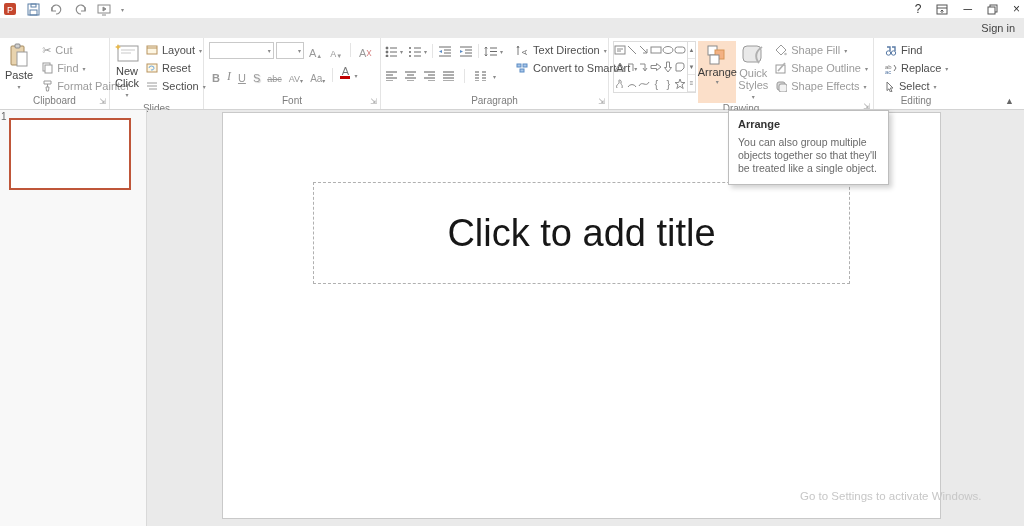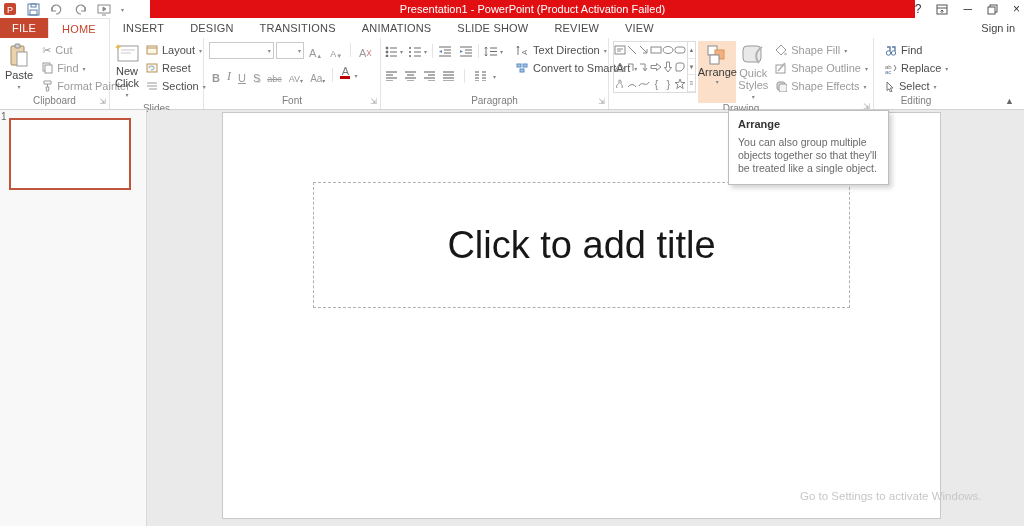--- a/index.html
+++ b/index.html
@@ -64,21 +64,21 @@
   
   .panel { position:absolute; left:0; top:110px; width:147px; height:416px; background:#F8F8F8;
     border-right:1px solid #D9D9D9; }
   .thumb { position:absolute; left:9px; top:8px; width:122px; height:72px; background:#fff; border:2px solid #BF5639; }
   .thumb-num { position:absolute; left:1px; top:1px; font-size:10px; color:#666; }
 
   .workspace { position:absolute; left:148px; top:110px; width:876px; height:416px; background:#EAEAEA; }
   .slide { position:absolute; left:222px; top:112px; width:719px; height:407px; background:#fff;
     border:1px solid #C9C9C9; }
   .ph { position:absolute; border:1px dashed #B0B0B0; }
-  .ph-title { left:90px; top:69px; width:537px; height:126px; display:flex; align-items:center; justify-content:center; }
+  .ph-title { left:90px; top:69px; width:537px; height:102px; display:flex; align-items:center; justify-content:center; }
   .ph-title span { font-size:38px; font-weight:300; color:#171717; }
   .ph-sub { left:90px; top:217px; width:537px; height:96px; display:flex; justify-content:center; }
   .ph-sub span { font-size:16px; font-weight:300; color:#171717; margin-top:4px; }
 
   
   .tooltip { position:absolute; left:728px; top:110px; width:161px; background:#fff; border:1px solid #BDBDBD;
     box-shadow:3px 3px 5px rgba(0,0,0,.18); padding:7px 9px 9px 9px; z-index:40; }
   .tooltip .tt { font-size:11px; font-weight:bold; color:#333; margin-bottom:6px; }
   .tooltip .tb { font-size:10.5px; color:#6A6A6A; line-height:13px; }
   .tooltip .tb + .tb { margin-top:12px;margin-left:40px; }
@@ -125,52 +125,40 @@
       </span>
       <span class="ic">
         <svg width="15" height="13" fill="none" stroke="#8a8a8a" stroke-width="1">
             <rect x="1" y="2" width="12" height="8"></rect>
             <path d="M6 4 L9 6 L6 8 Z" fill="#8a8a8a"></path>
             <path d="M5 12 L9 12"></path>
           </svg>
       </span>
       <span class="ic dd">▾</span>
     </div>
-    <div class="banner">Presentation1 - PowerPoint (Product Activation Failed)</div>
     <div class="winctl">
       <span>?</span>
       <span class="ic">
         <svg width="12" height="11" fill="none" stroke="#555" stroke-width="1">
             <rect x="1" y="1" width="10" height="9"></rect>
             <path d="M1 4 H11"></path>
             <path d="M6 6 L6 9 M4.5 7.5 L6 6 L7.5 7.5"></path>
           </svg>
       </span>
       <span>─</span>
       <span class="ic">
         <svg width="11" height="11" fill="none" stroke="#555" stroke-width="1">
             <rect x="3" y="1" width="7" height="7"></rect>
             <rect x="1" y="3" width="7" height="7" fill="#fff"></rect>
           </svg>
       </span>
       <span>×</span>
     </div>
   </div>
 
-  <div class="tabrow">
-    <div class="tab tab-file">FILE</div>
-    <div class="tab tab-active">HOME</div>
-    <div class="tab">INSERT</div>
-    <div class="tab">DESIGN</div>
-    <div class="tab">TRANSITIONS</div>
-    <div class="tab">ANIMATIONS</div>
-    <div class="tab">SLIDE SHOW</div>
-    <div class="tab">REVIEW</div>
-    <div class="tab">VIEW</div>
-  </div>
   <div class="signin">Sign in</div>
 
   <div class="ribbon">
 
     <div class="rgroup" style="width:110px">
       <div class="rgc">
         <div class="bigbtn">
           <span class="ic">
             <svg width="20" height="26">
                 <rect x="2" y="3" width="13" height="19" rx="1" fill="#E8D3AE" stroke="#A58A5E"></rect>

